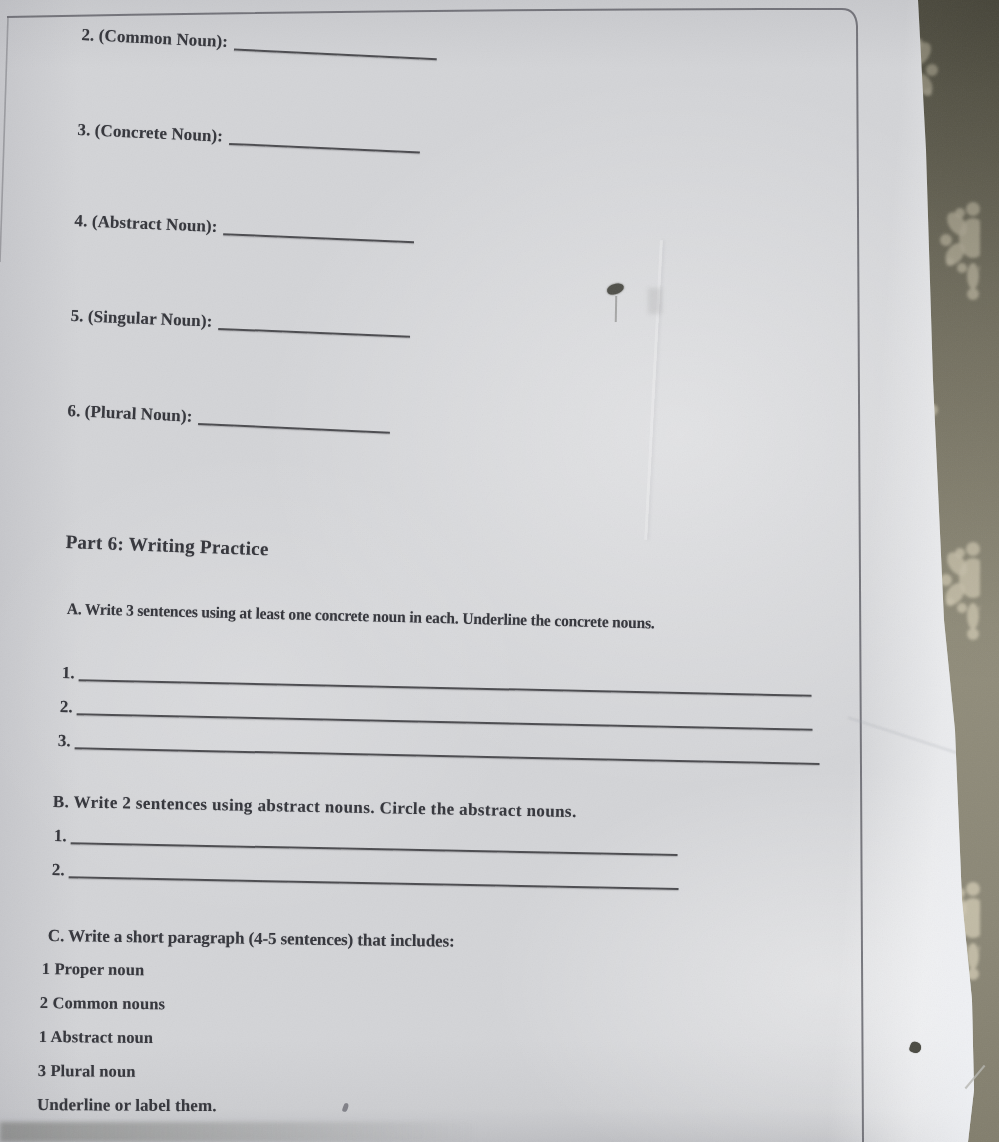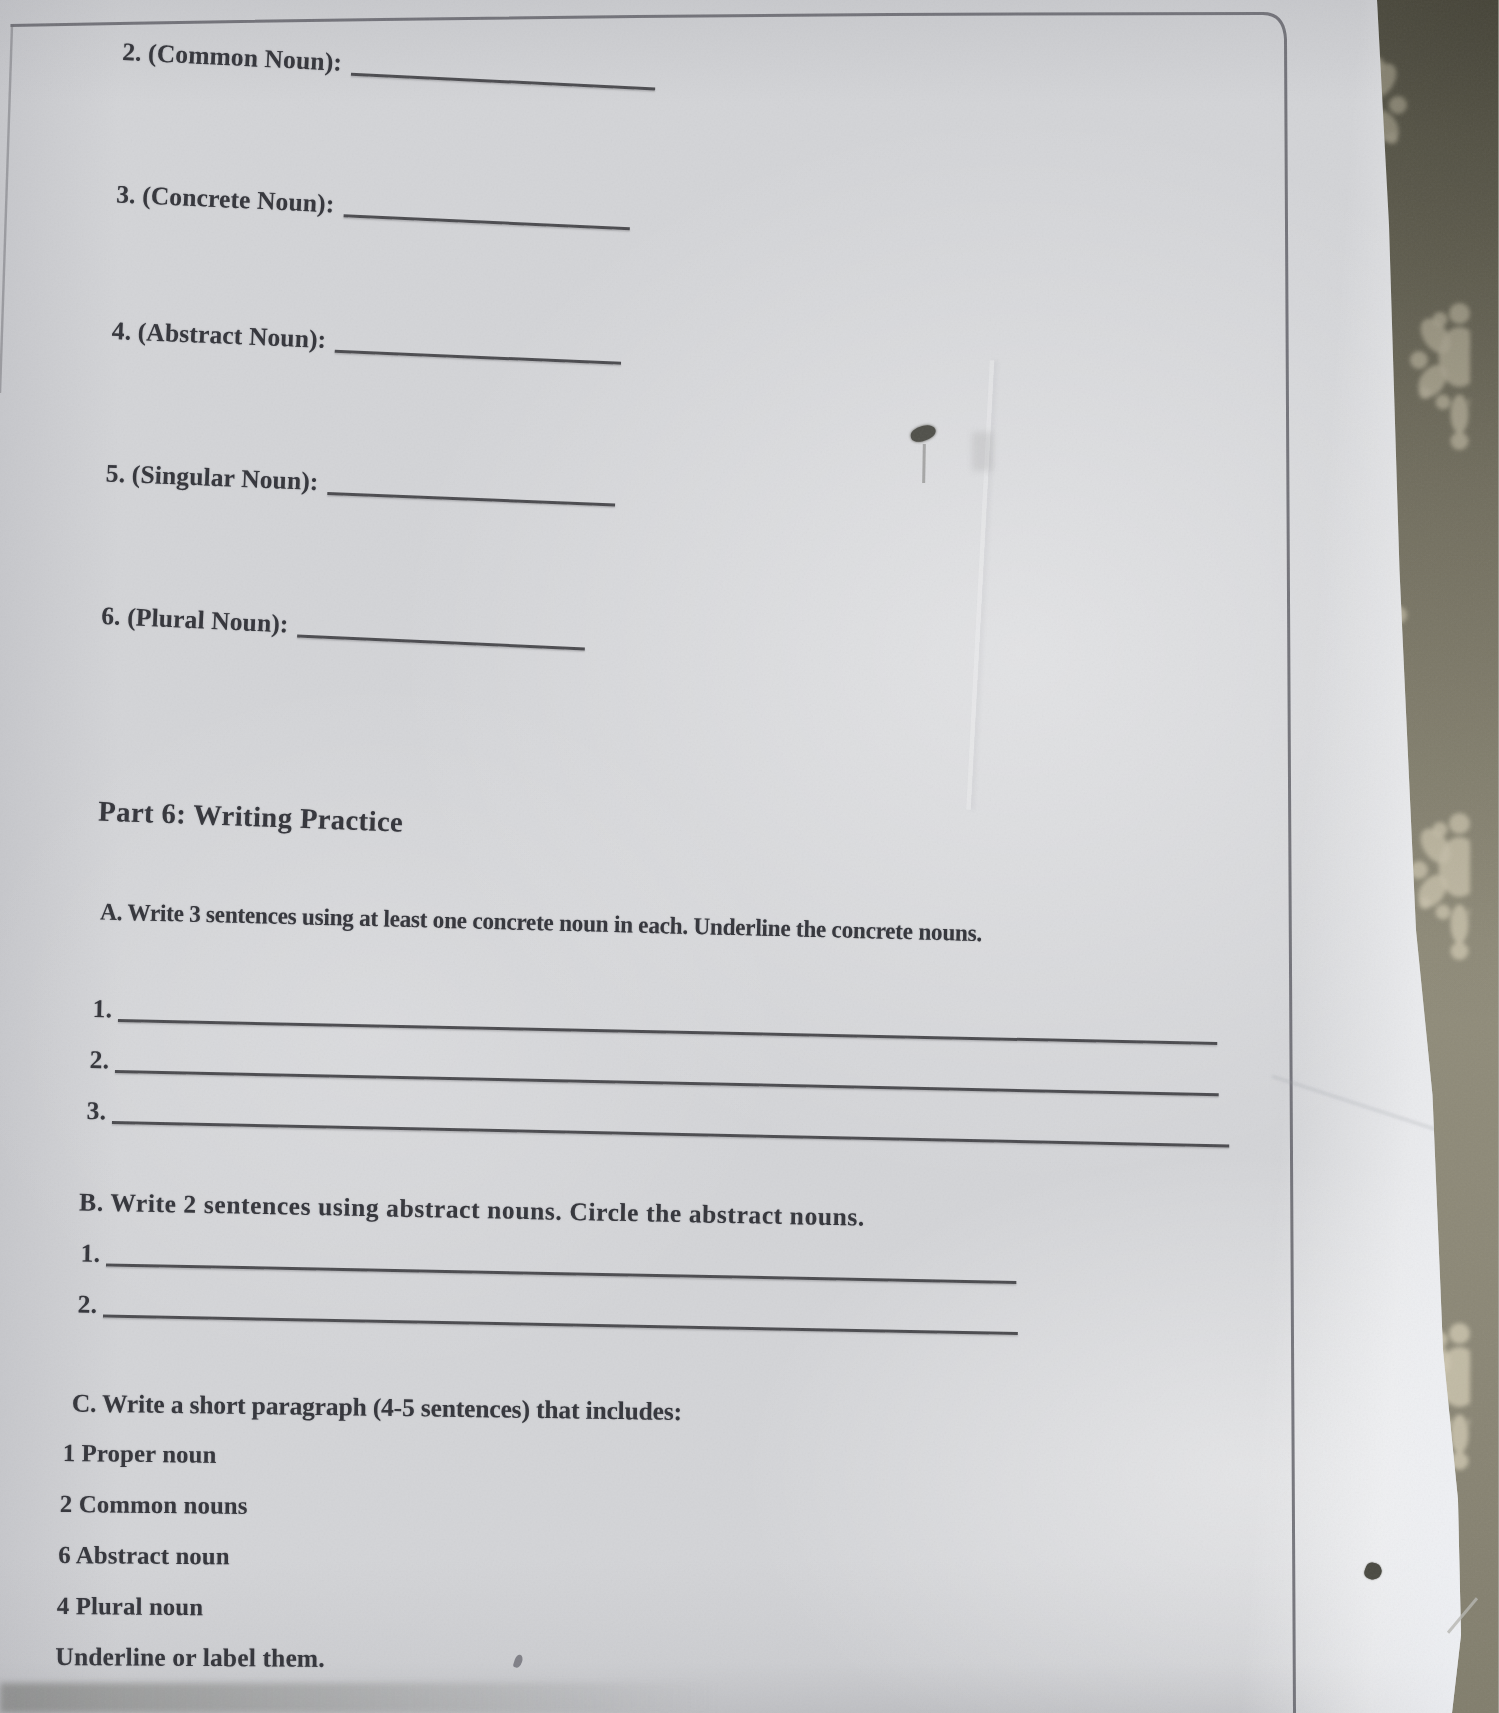--- a/index.html
+++ b/index.html
@@ -128,22 +128,22 @@
     <div class="row numline" style="left:54px;top:826px;font-size:17px;transform:rotate(1.1deg);">
       <span>1.</span><span class="blank" style="width:607px;"></span>
     </div>
     <div class="row numline" style="left:52px;top:860px;font-size:17px;transform:rotate(1.1deg);">
       <span>2.</span><span class="blank" style="width:610px;"></span>
     </div>
 
     <div class="row" style="left:48px;top:926px;font-size:17px;letter-spacing:-.1px;transform:rotate(.8deg);">C. Write a short paragraph (4-5 sentences) that includes:</div>
     <div class="row" style="left:42px;top:959px;font-size:16.5px;transform:rotate(.7deg);">1 Proper noun</div>
     <div class="row" style="left:40px;top:993px;font-size:16.5px;transform:rotate(.6deg);">2 Common nouns</div>
-    <div class="row" style="left:39px;top:1027px;font-size:16.5px;transform:rotate(.5deg);">6 Abstract noun</div>
-    <div class="row" style="left:38px;top:1061px;font-size:16.5px;transform:rotate(.5deg);">4 Plural noun</div>
+    <div class="row" style="left:39px;top:1027px;font-size:16.5px;transform:rotate(.5deg);">1 Abstract noun</div>
+    <div class="row" style="left:38px;top:1061px;font-size:16.5px;transform:rotate(.5deg);">3 Plural noun</div>
     <div class="row" style="left:37px;top:1095px;font-size:17px;transform:rotate(.4deg);">Underline or label them.</div>
 
     <div class="mark" style="left:343px;top:1103px;width:5px;height:9px;background:#72727a;
                 border-radius:60% 60% 70% 30%;transform:rotate(18deg);opacity:.85;"></div>
 
     <div class="mark" style="left:607px;top:284px;width:17px;height:10px;background:#50504a;
                 border-radius:55% 45% 60% 40%;transform:rotate(-12deg);box-shadow:0 0 2px #50504a;"></div>
     <div class="mark" style="left:615px;top:296px;width:2px;height:26px;background:rgba(85,85,80,.4);transform:rotate(1deg);"></div>
     <div class="mark" style="left:648px;top:288px;width:14px;height:26px;background:rgba(160,160,158,.25);filter:blur(2px);"></div>
 

